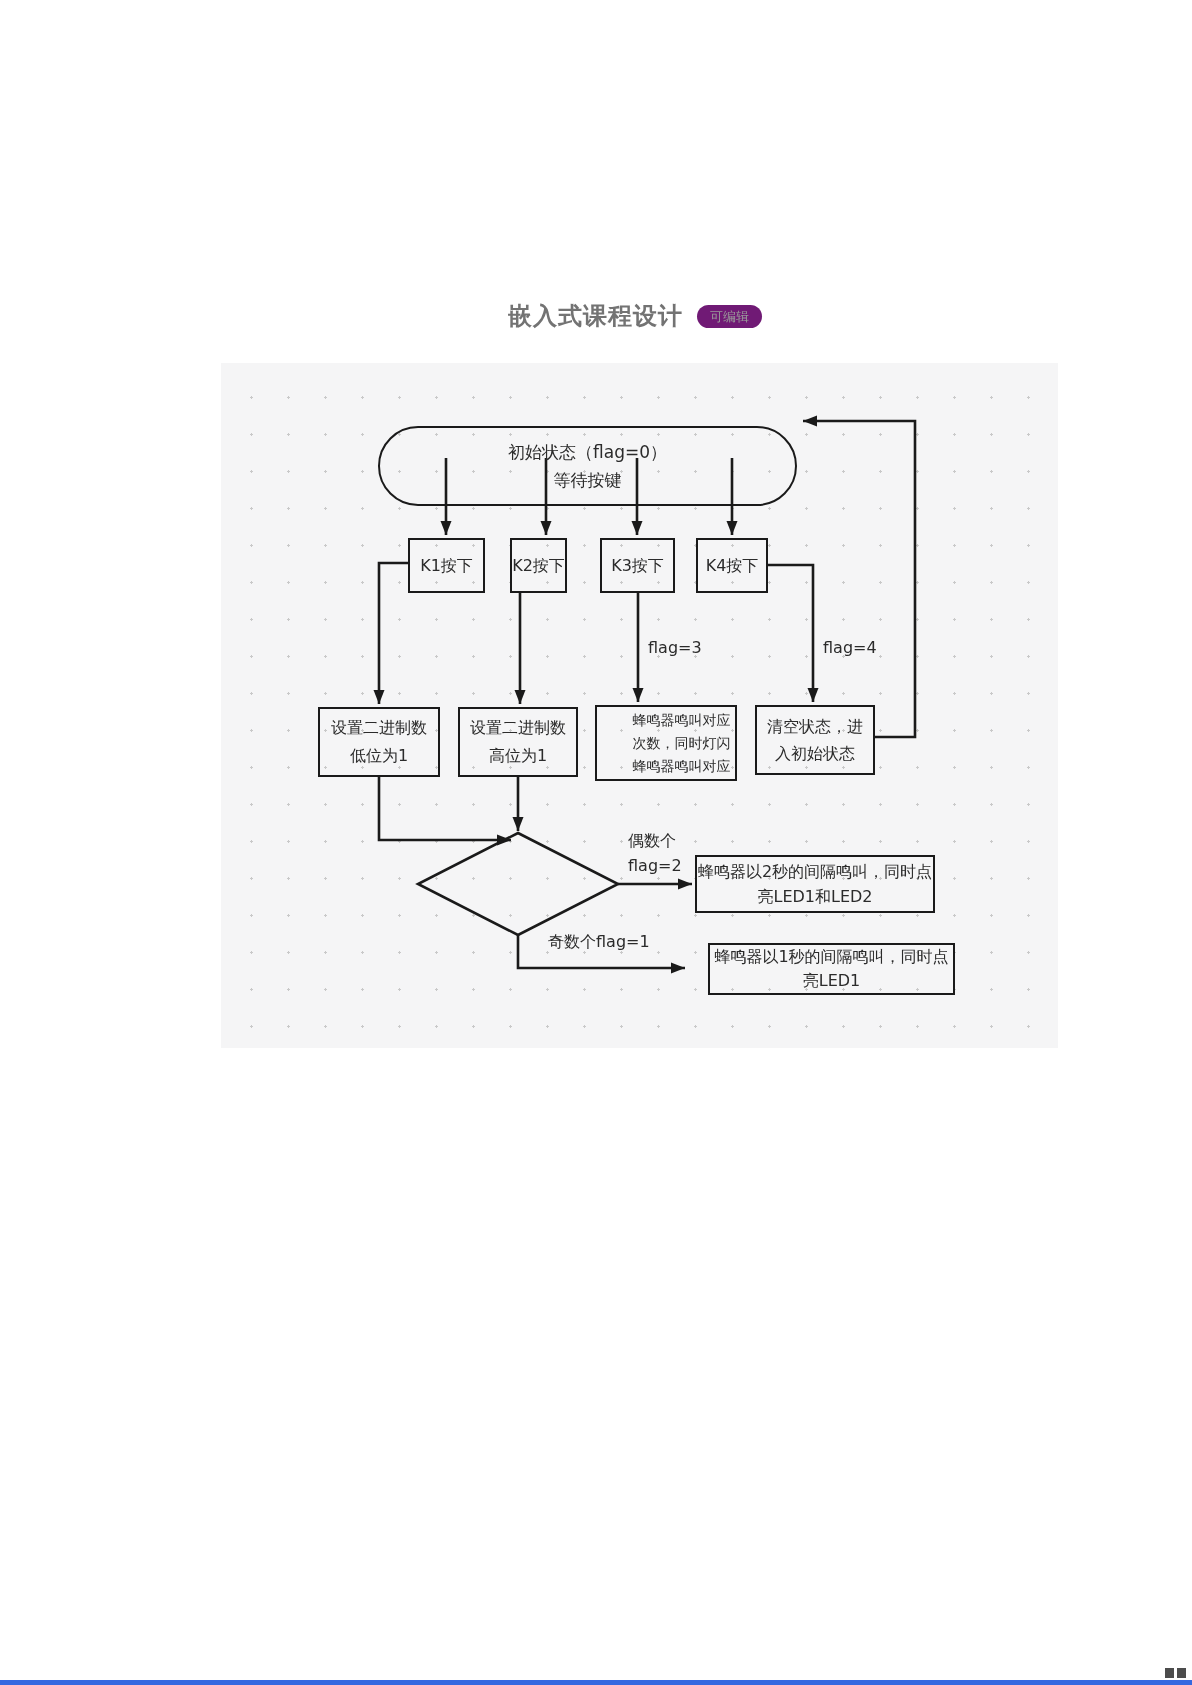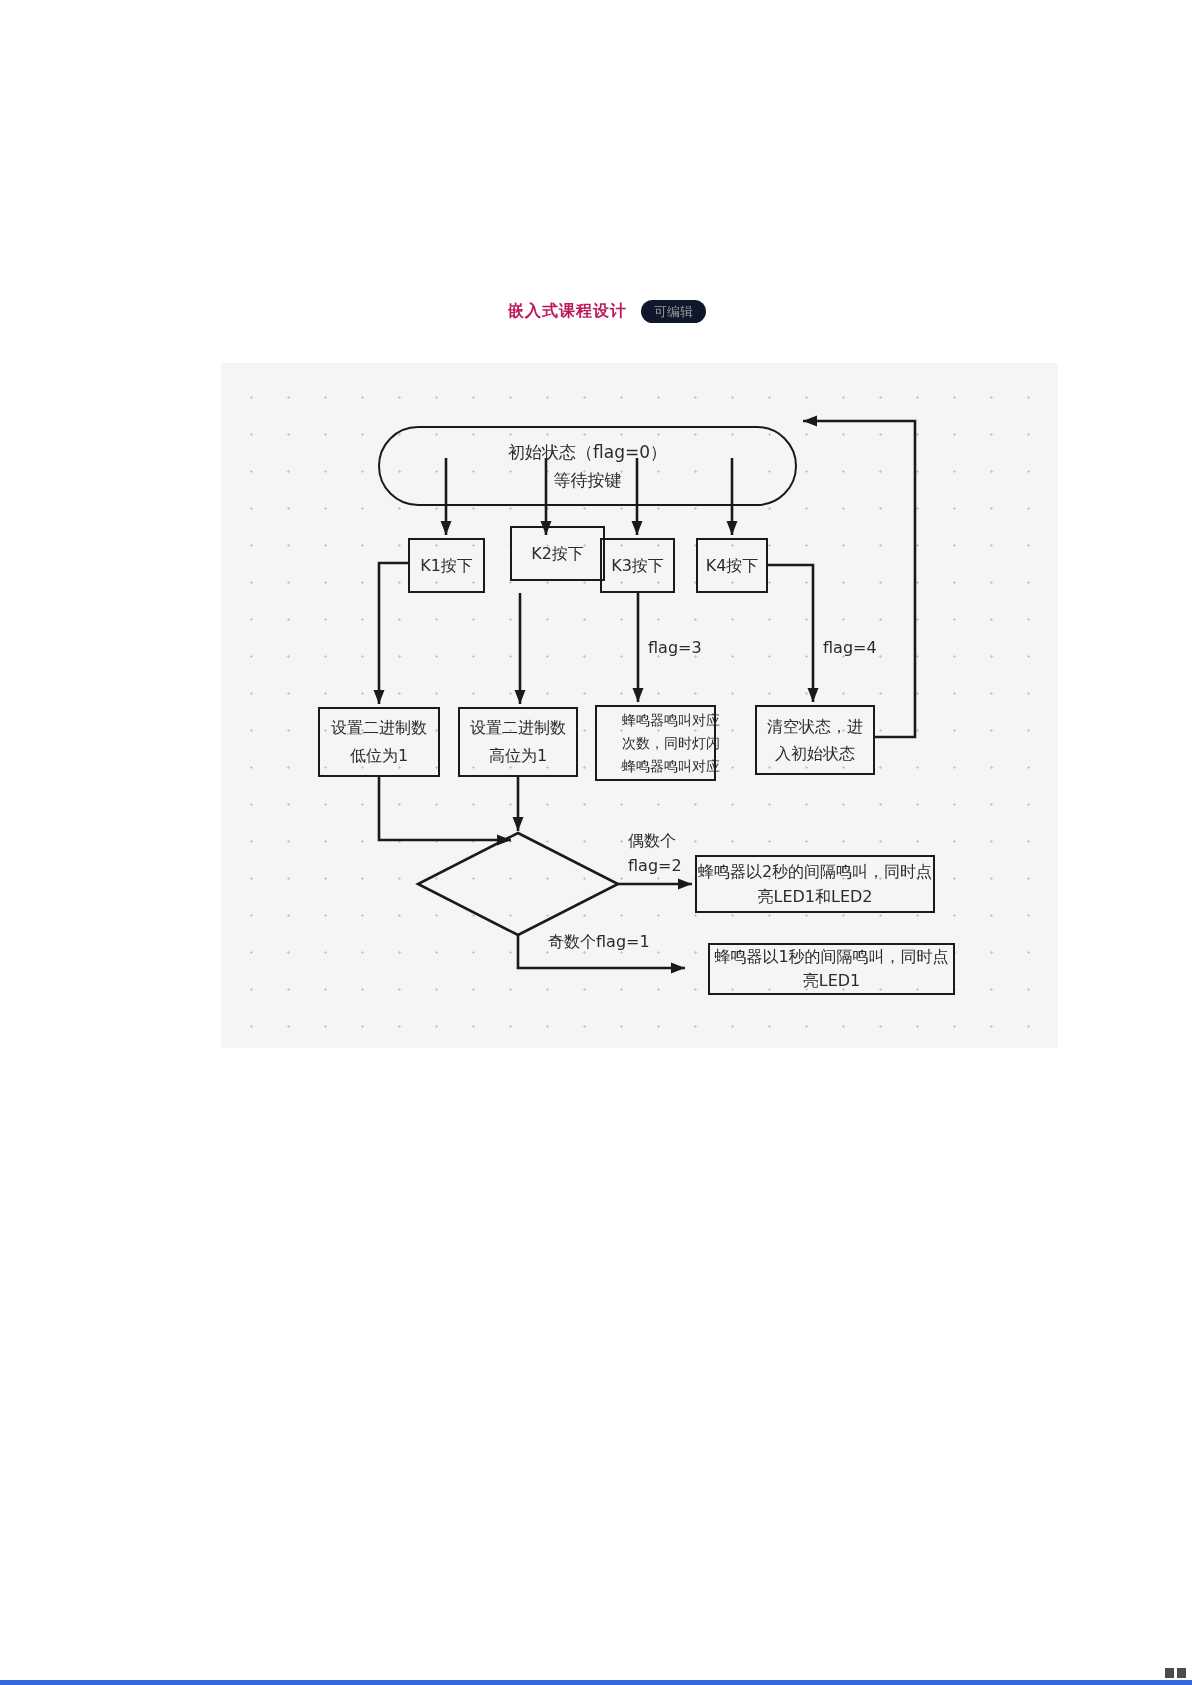--- a/index.html
+++ b/index.html
@@ -4,50 +4,50 @@
 <style>
   html,body{margin:0;padding:0;}
   body{
     width:1192px;height:1685px;position:relative;overflow:hidden;
     background:#ffffff;
     font-family:"DejaVu Sans","Liberation Sans",sans-serif;
     color:#2b2b2b;
   }
   
   .title-row{position:absolute;left:508px;top:300px;display:flex;align-items:center;gap:14px;}
-  .doc-title{font-size:16px;font-weight:bold;color:#be185d;letter-spacing:1px;text-align:right;}
+  .doc-title{font-size:24px;font-weight:bold;color:#737373;letter-spacing:1px;text-align:right;}
   .edit-badge{
-    font-size:13px;color:#9a9a9a;background:#0f172a;border-radius:999px;
+    font-size:13px;color:#9a9a9a;background:#701a75;border-radius:999px;
     padding:5px 13px;line-height:1;white-space:nowrap;
   }
   
   .panel{
     position:absolute;left:221px;top:363px;width:837px;height:685px;
     background-color:#f5f5f6;
     background-image:radial-gradient(#c9c9c9 1.3px, rgba(0,0,0,0) 1.4px);
     background-size:37px 37px;background-position:12px 16px;
   }
   .connectors{position:absolute;left:0;top:0;width:837px;height:685px;z-index:1;}
   .node{
     position:absolute;z-index:2;border:2.5px solid #1a1a1a;background:transparent;
     display:flex;flex-direction:column;align-items:center;justify-content:center;
     text-align:center;line-height:27px;font-size:16px;color:#2b2b2b;box-sizing:border-box;
   }
   .node div{white-space:nowrap;}
   
   .n-start{left:157px;top:15px;width:419px;height:80px;border-radius:40px;font-size:17px;line-height:28px;margin-top:48px;}
   
   .n-k1{left:187px;top:175px;width:77px;height:55px;}
-  .n-k2{left:289px;top:163px;width:95px;height:55px;}
+  .n-k2{left:289px;top:175px;width:57px;height:55px;}
   .n-k3{left:379px;top:175px;width:75px;height:55px;}
   .n-k4{left:475px;top:175px;width:72px;height:55px;}
   
   .n-setlow {left:97px; top:344px;width:122px;height:70px;line-height:28px;}
   .n-sethigh{left:237px;top:344px;width:120px;height:70px;line-height:28px;}
-  .n-buzzblink{left:374px;top:342px;width:121px;height:76px;font-size:14px;line-height:23px;padding-left:31px;}
+  .n-buzzblink{left:374px;top:342px;width:142px;height:76px;font-size:14px;line-height:23px;padding-left:31px;}
   .n-clear{left:534px;top:342px;width:120px;height:70px;line-height:27px;}
   
   .n-judge{
     position:absolute;z-index:2;left:217px;top:488px;width:160px;height:66px;
     display:flex;flex-direction:column;align-items:center;justify-content:center;
     text-align:center;font-size:16px;line-height:27px;
   }
   
   .n-even{left:474px;top:492px;width:240px;height:58px;line-height:25px;}
   .n-odd {left:467px;top:580px;width:247px;height:52px;line-height:24px;margin-left:20px;}

